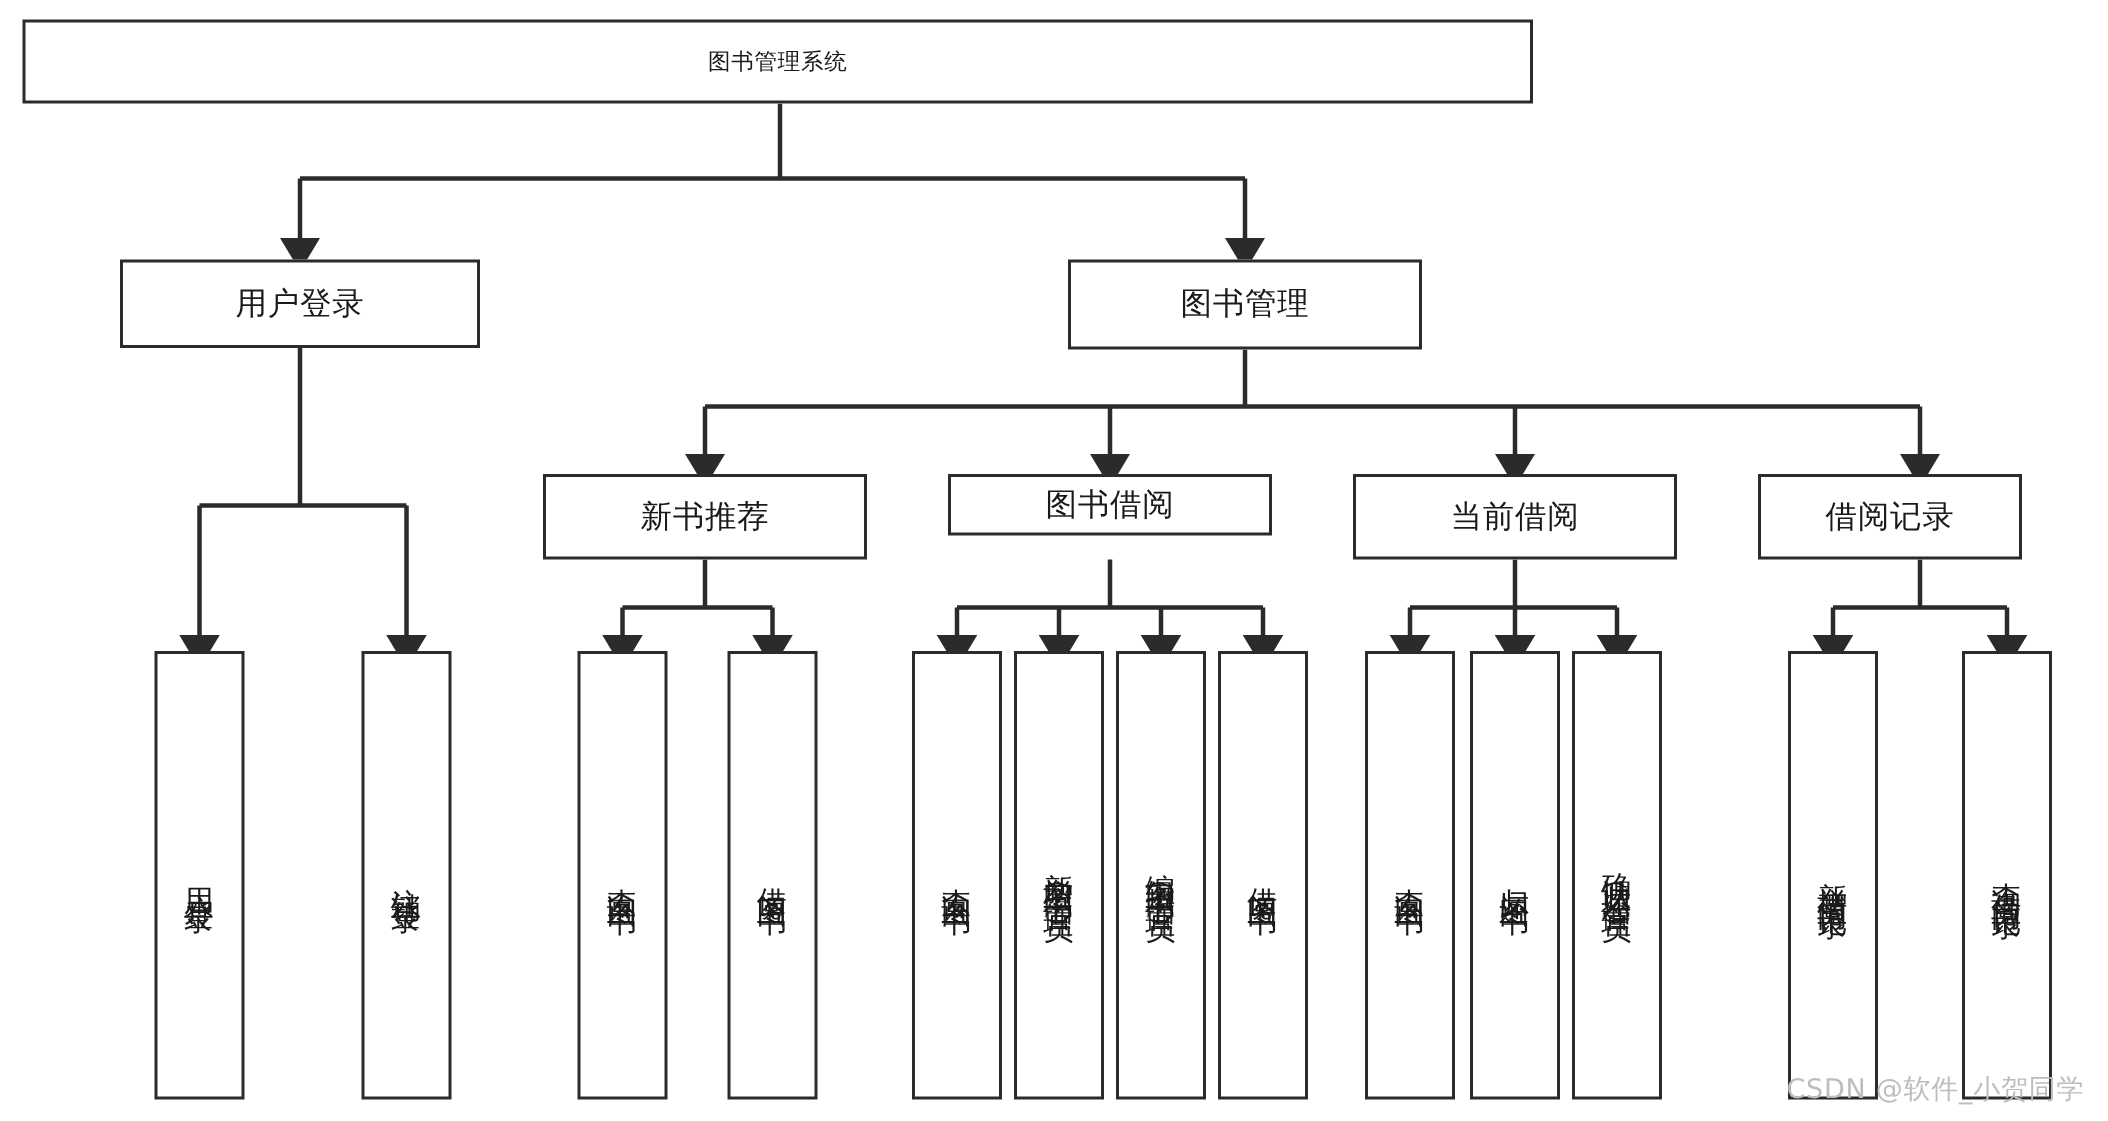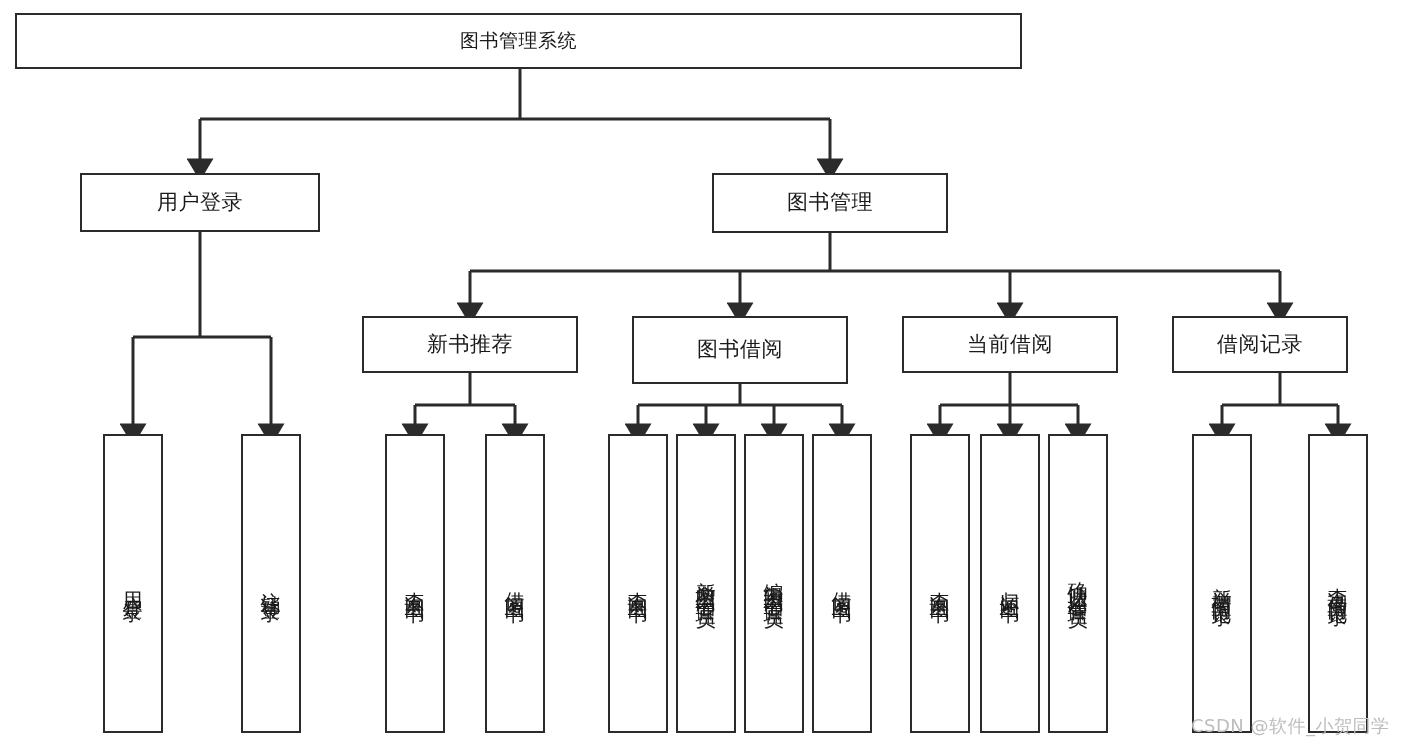--- a/index.html
+++ b/index.html
@@ -37,21 +37,21 @@
     color: #1a1a1a;
     text-align: center;
     line-height: 1.12;
     white-space: nowrap;
   }
   .node-box.horizontal .node-label {
     font-size: 21px;
     letter-spacing: 0.5px;
   }
   .node-box.root .node-label {
-    font-size: 19px;
+    font-size: 15px;
     letter-spacing: 0.5px;
   }
   .node-box.vertical {
     align-items: center;
     justify-content: center;
     padding: 4px 0;
   }
   .node-box.vertical .node-label {
     writing-mode: vertical-rl;
     text-orientation: upright;
@@ -135,21 +135,21 @@
   </div>
 
   <div class="node-box horizontal" style="left:712px; top:173px; width:236px; height:60px;">
     <span class="node-label">图书管理</span>
   </div>
 
   <div class="node-box horizontal" style="left:362px; top:316px; width:216px; height:57px;">
     <span class="node-label">新书推荐</span>
   </div>
 
-  <div class="node-box horizontal" style="left:632px; top:316px; width:216px; height:68px;">
+  <div class="node-box horizontal" style="left:632px; top:316px; width:216px; height:41px;">
     <span class="node-label">图书借阅</span>
   </div>
 
   <div class="node-box horizontal" style="left:902px; top:316px; width:216px; height:57px;">
     <span class="node-label">当前借阅</span>
   </div>
 
   <div class="node-box horizontal" style="left:1172px; top:316px; width:176px; height:57px;">
     <span class="node-label">借阅记录</span>
   </div>

